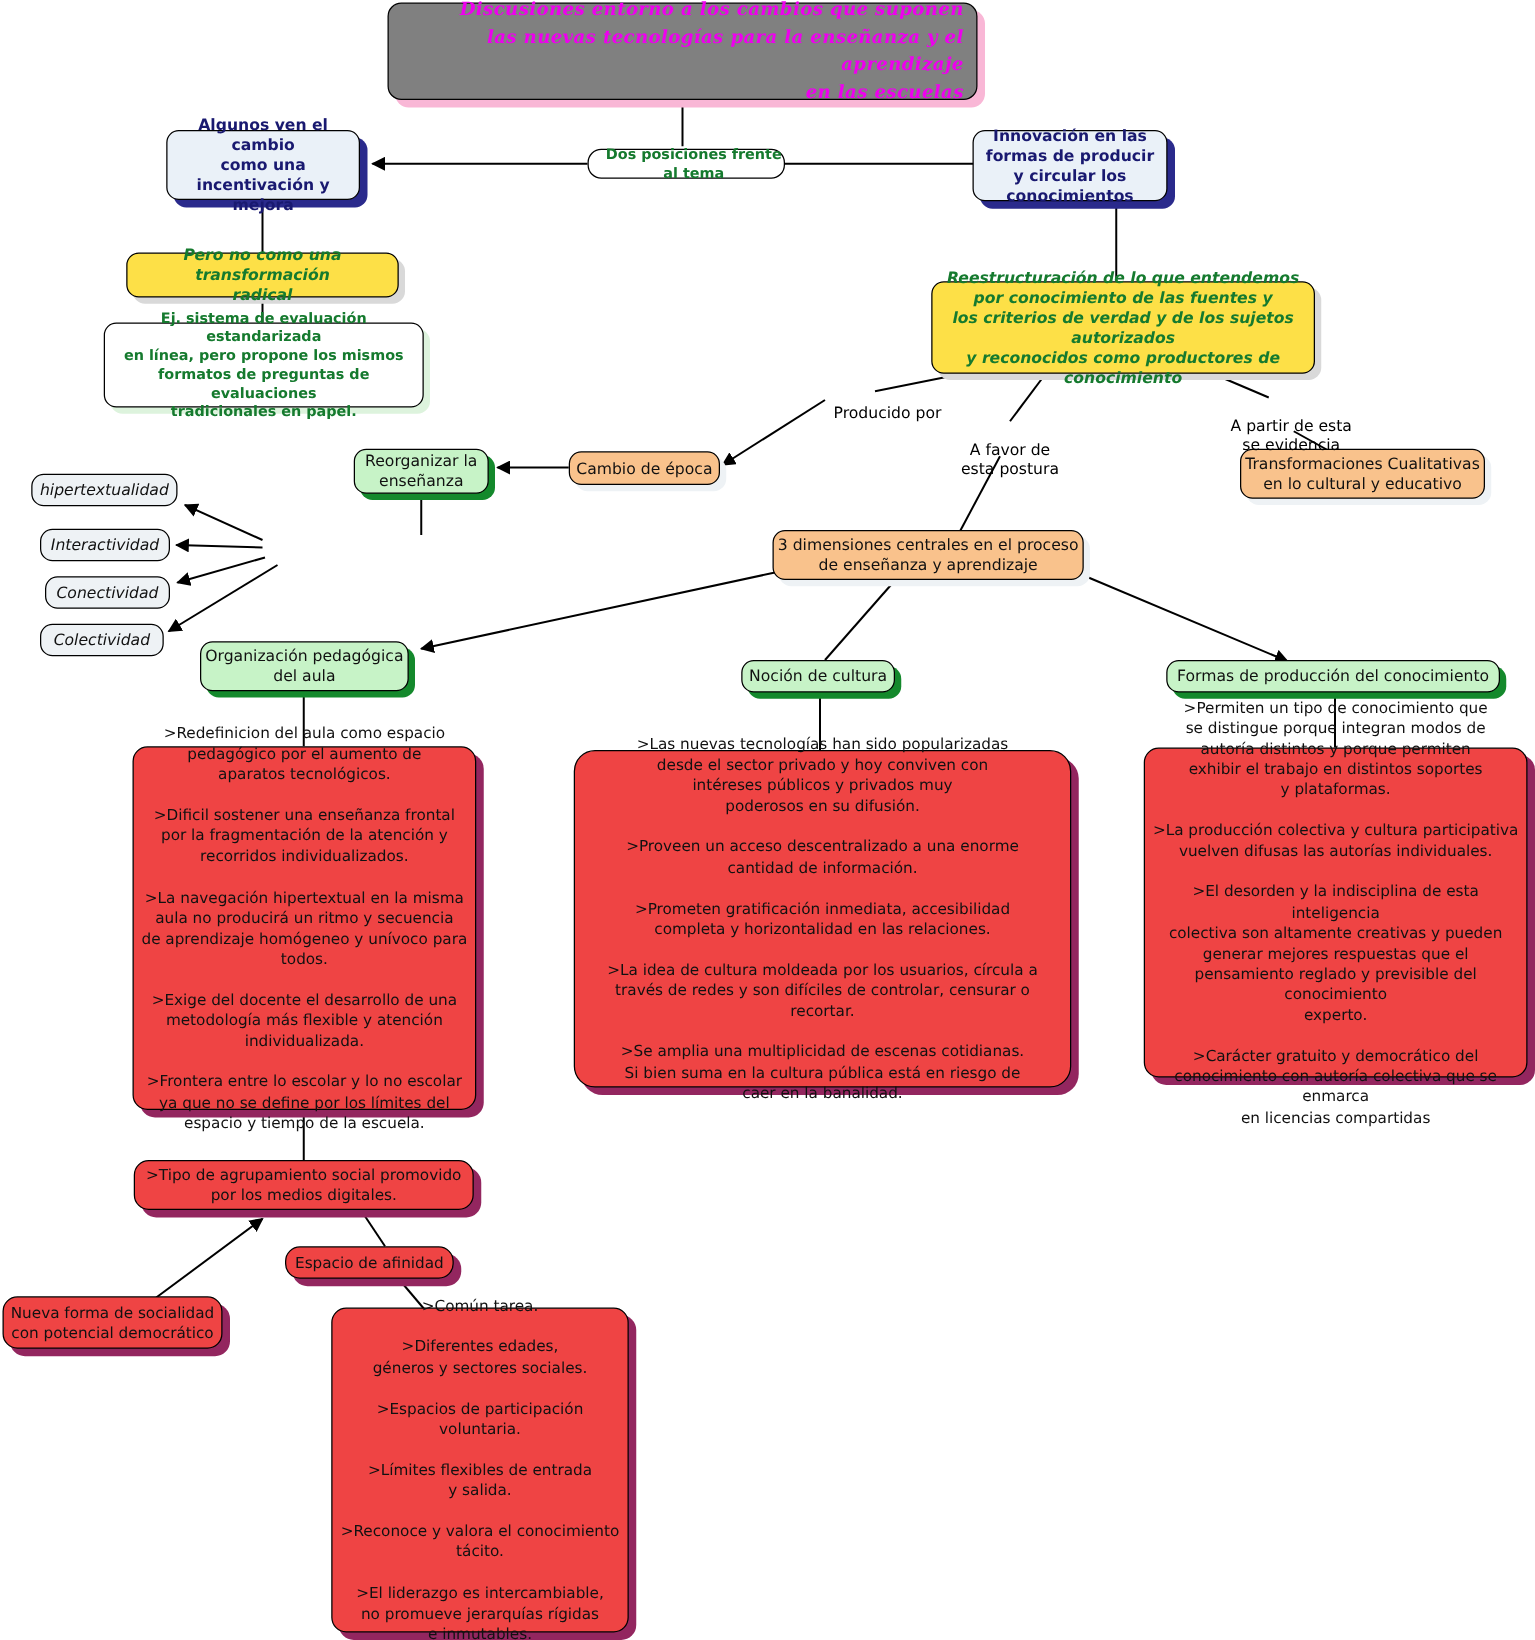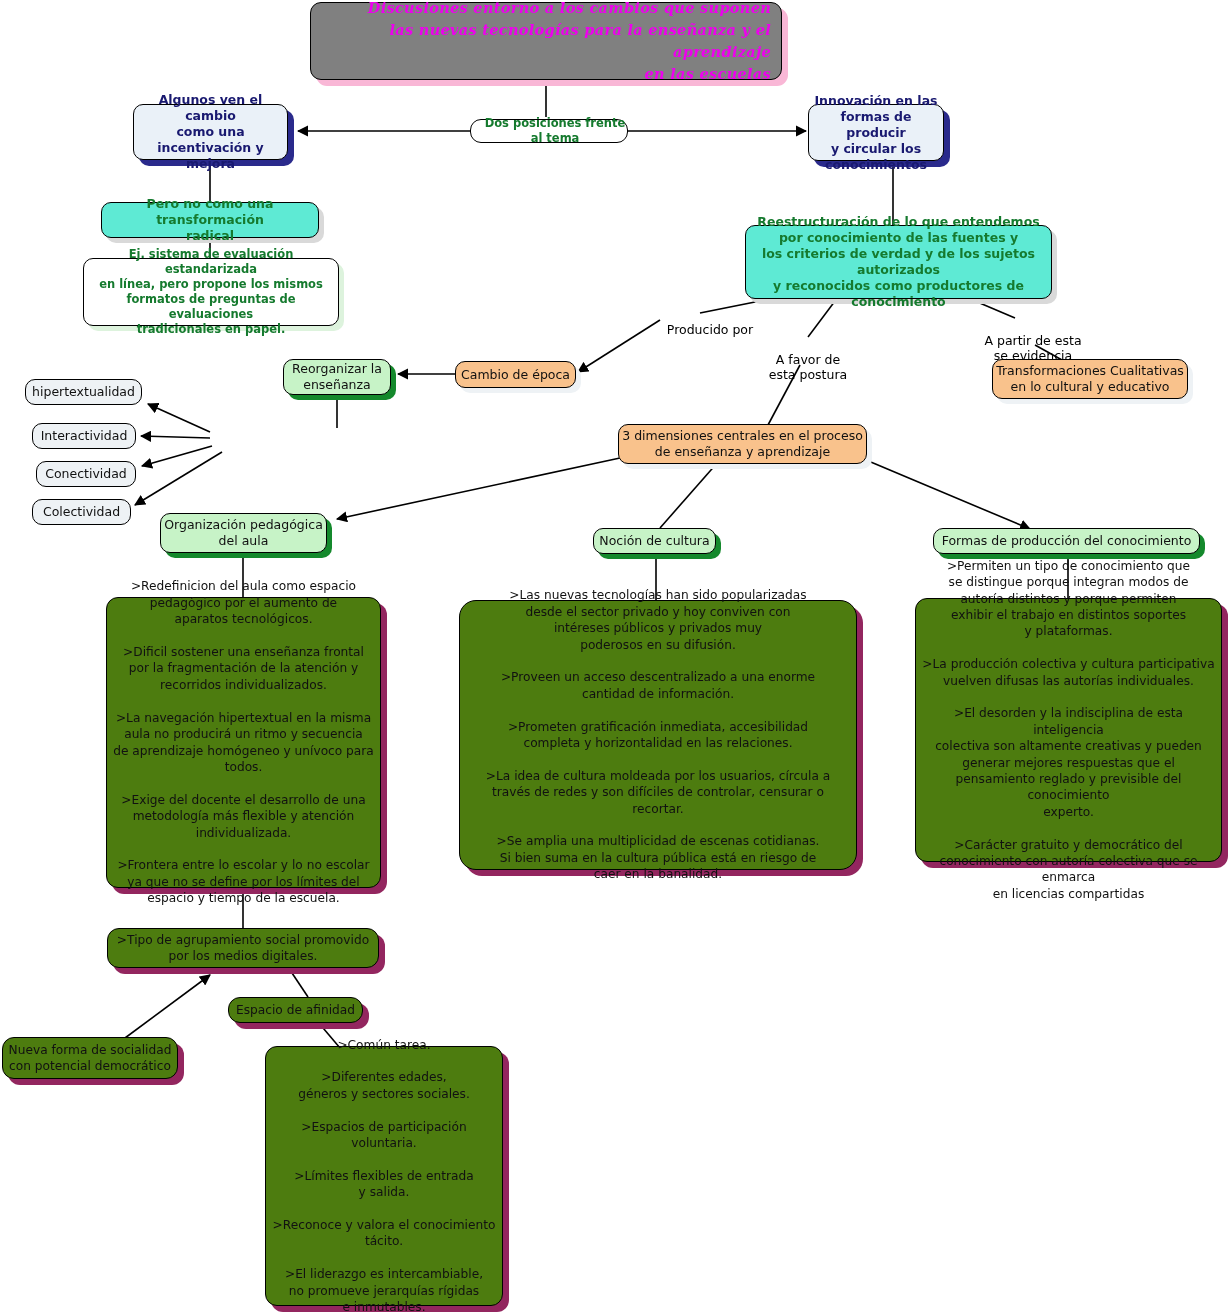--- a/index.html
+++ b/index.html
@@ -19,41 +19,41 @@
 
   
   .n-blue{background:#eaf1f8;box-shadow:6px 6px 0 0 #2a2a8c;border-radius:10px;}
   .n-blue .txt{color:#191970;font-weight:bold;font-size:12.5px;line-height:16px;}
 
   
   .n-greenwhite{background:#ffffff;border-radius:11px;}
   .n-greenwhite .txt{color:#157a2e;font-weight:bold;font-size:11.5px;line-height:15px;}
 
   
-  .n-yellow{background:#5eead4;box-shadow:5px 5px 0 0 #d9d9d9;border-radius:10px;}
+  .n-yellow{background:#fde047;box-shadow:5px 5px 0 0 #d9d9d9;border-radius:10px;font-style:italic;}
   .n-yellow .txt{color:#157a2e;font-weight:bold;font-size:12.5px;line-height:16px;}
 
   
   .n-whitegreen{background:#ffffff;box-shadow:5px 5px 0 0 #ddf3dd;border-radius:10px;}
   .n-whitegreen .txt{color:#157a2e;font-weight:bold;font-size:11.5px;line-height:15px;}
 
   
   .n-green{background:#c7f3c7;box-shadow:5px 5px 0 0 #14892c;border-radius:10px;}
   .n-green .txt{color:#111111;font-size:12.5px;line-height:16px;}
 
   
   .n-orange{background:#f9c28c;box-shadow:5px 5px 0 0 #eef2f5;border-radius:10px;}
   .n-orange .txt{color:#111111;font-size:12.5px;line-height:16px;}
 
   
-  .n-plain{background:#eef2f5;border-radius:10px;}
+  .n-plain{background:#eef2f5;border-radius:10px;font-style:italic;}
   .n-plain .txt{color:#111111;font-size:12.5px;line-height:16px;}
 
   
-  .n-detail{background:#4d7c0f;box-shadow:6px 6px 0 0 #93265f;border-radius:12px;justify-content:center;}
+  .n-detail{background:#ef4444;box-shadow:6px 6px 0 0 #93265f;border-radius:12px;justify-content:center;}
   .n-detail .txt{color:#111111;font-size:12.2px;line-height:16.4px;}
 
   
   .linklabel{position:absolute;color:#000;font-size:12.5px;line-height:15px;text-align:center;
              white-space:pre-line;}
 </style>
 </head>
 <body>
 
 <div id="canvas">
@@ -127,21 +127,21 @@
   <div class="node n-greenwhite" style="left:470px;top:119px;width:158px;height:24px;padding-left:12px;">
     <span class="txt">Dos posiciones frente al tema</span>
   </div>
 
   <div class="node n-blue" style="left:133px;top:104px;width:155px;height:56px;">
     <span class="txt">Algunos ven el cambio
 como una
 incentivación y mejora</span>
   </div>
 
-  <div class="node n-blue" style="left:808px;top:104px;width:136px;height:57px;">
+  <div class="node n-blue" style="left:778px;top:104px;width:156px;height:57px;">
     <span class="txt">Innovación en las
 formas de producir
 y circular los conocimientos</span>
   </div>
 
   <div class="node n-yellow" style="left:101px;top:202px;width:218px;height:36px;">
     <span class="txt">Pero no como una transformación
 radical</span>
   </div>
 

